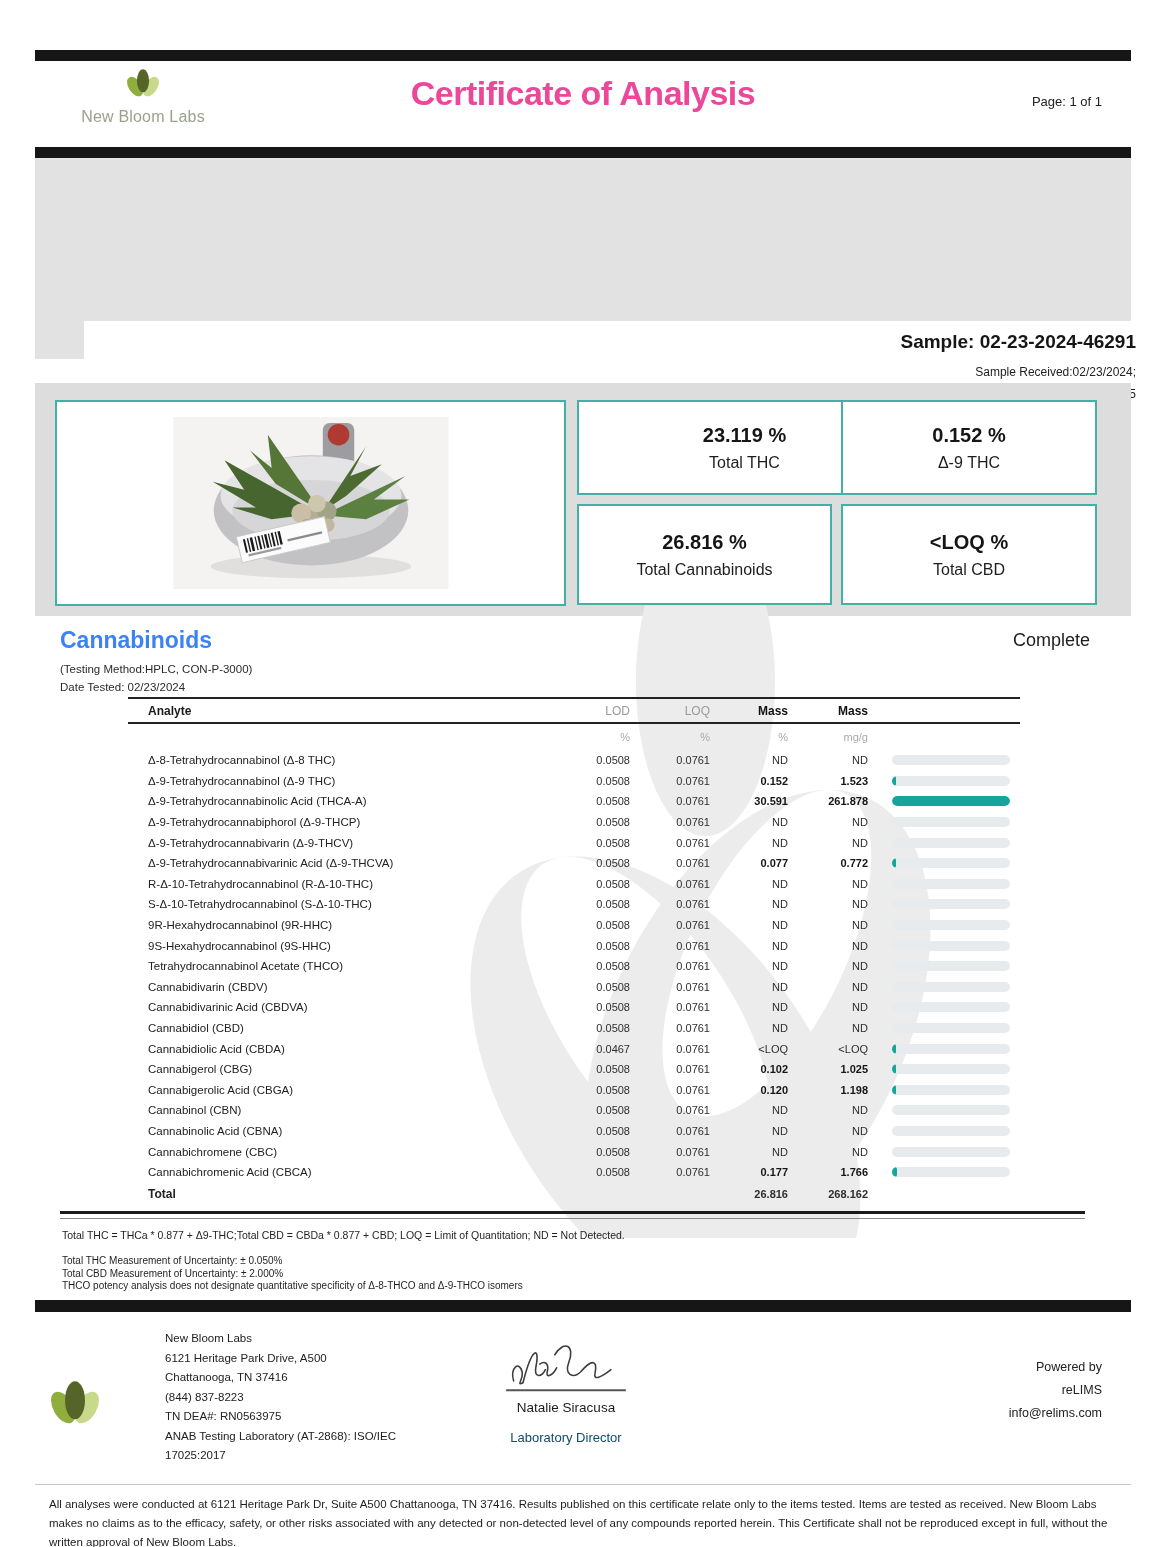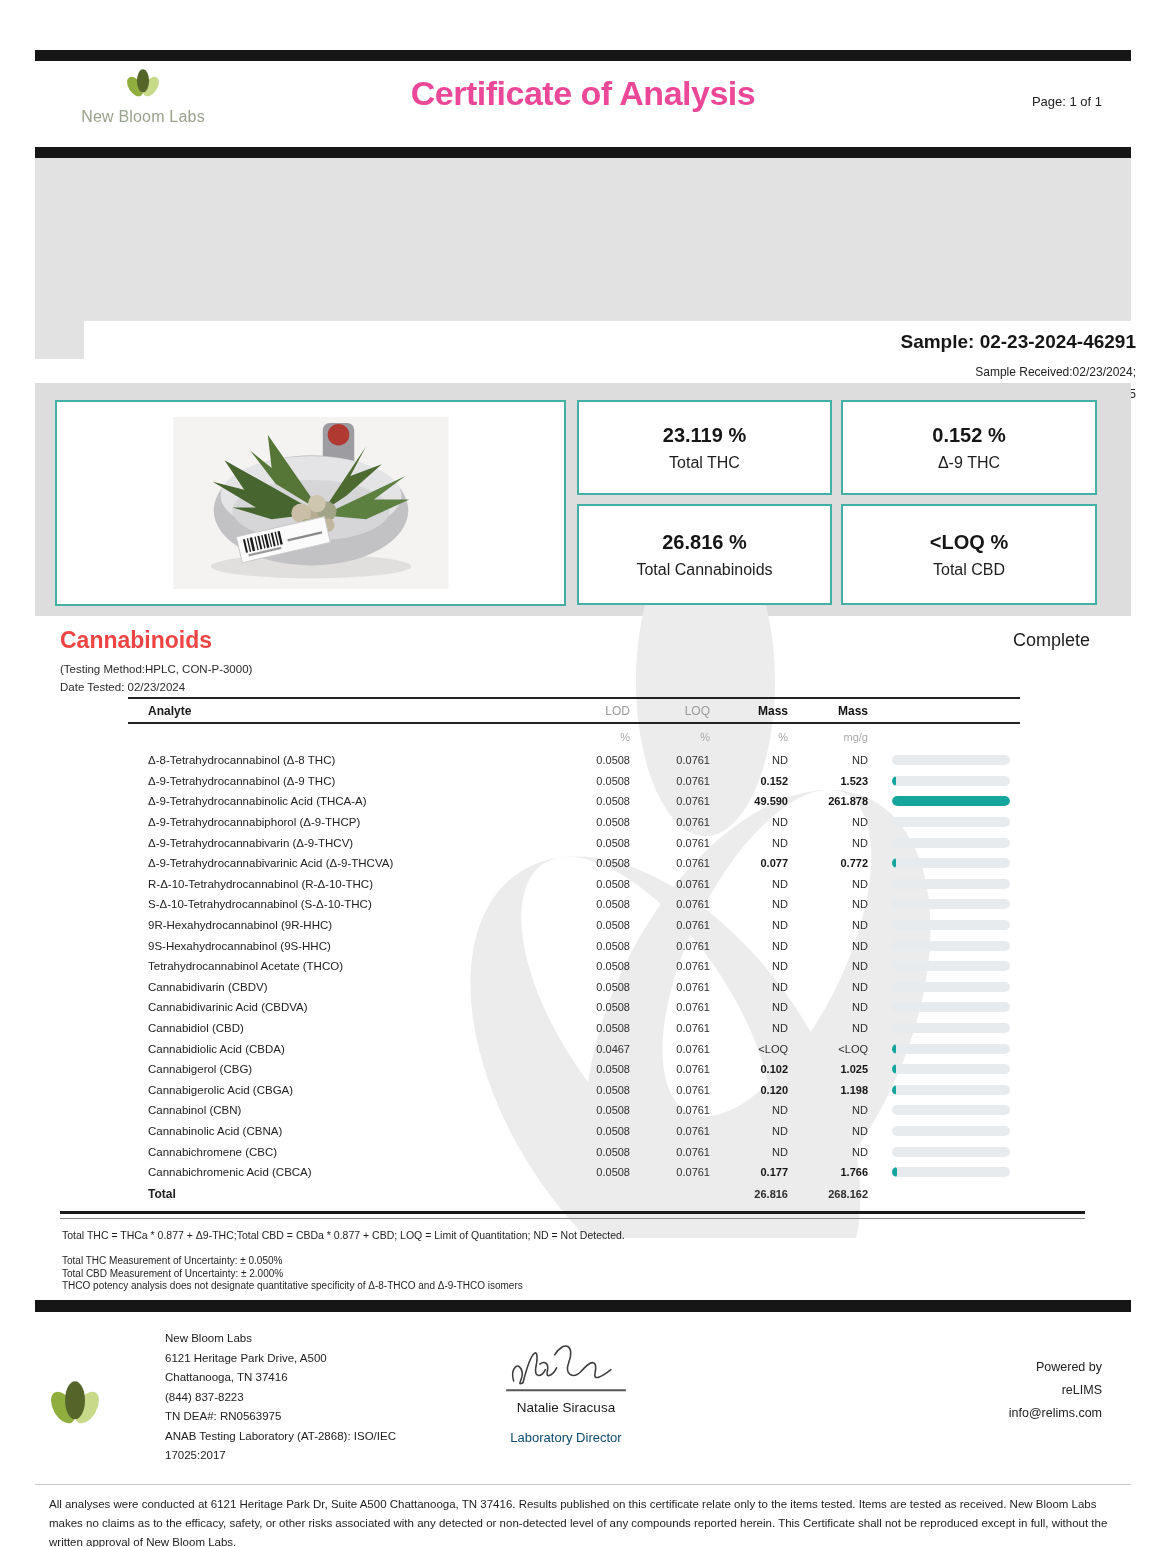--- a/index.html
+++ b/index.html
@@ -28,21 +28,21 @@
   .secC-inner{position:absolute;left:43px;top:391px;width:1080px;height:217px;background:#ffffff;}
   .photo-box{position:absolute;left:55px;top:400px;width:507px;height:202px;
     border:2px solid var(--teal,#43b0a5);background:#fff;display:flex;align-items:center;justify-content:center;}
   .stat{position:absolute;border:2px solid var(--teal,#43b0a5);background:#fff;
     display:flex;flex-direction:column;align-items:center;justify-content:center;}
   .stat .v{font-size:20px;font-weight:700;color:#161616;}
   .stat .t{font-size:16px;color:#1d1d1d;margin-top:7px;}
   
   .watermark{position:absolute;left:300px;top:388px;width:780px;height:850px;pointer-events:none;}
   
-  .can-title{position:absolute;left:60px;top:627px;font-size:23px;font-weight:700;color:#ef4444;}
+  .can-title{position:absolute;left:60px;top:627px;font-size:23px;font-weight:700;color:#3b82f6;}
   .can-status{position:absolute;right:76px;top:630px;font-size:18px;color:#1d1d1d;}
   .can-method{position:absolute;left:60px;top:663px;font-size:11.5px;color:#2b2b2b;}
   .can-date{position:absolute;left:60px;top:681px;font-size:11.5px;color:#2b2b2b;}
   .tbl{position:absolute;left:128px;top:697px;width:892px;}
   .trow,.thead,.tunits,.ttotal{display:grid;grid-template-columns:1fr 86px 80px 78px 80px 152px;align-items:center;}
   .thead{height:23px;border-top:2px solid #222;border-bottom:2px solid #222;}
   .thead .h-an{padding-left:20px;font-size:12px;font-weight:700;color:#1a1a1a;}
   .thead .h-g{font-size:12px;color:#9a9a9a;text-align:right;}
   .thead .h-b{font-size:12px;font-weight:700;color:#111;text-align:right;}
   .tunits{height:26px;}
@@ -147,21 +147,21 @@
           <rect x="32" y="4" width="1.2" height="14"></rect>
         <rect x="35" y="4" width="2" height="14"></rect>
           <rect x="39" y="4" width="1.4" height="14"></rect>
         <rect x="42" y="4" width="2.4" height="14"></rect>
       </g>
       <rect x="50" y="14" width="36" height="2.4" fill="#8a8a8a"></rect>
       <rect x="8" y="20" width="34" height="2.2" fill="#9a9a9a"></rect>
     </g>
   </svg>
 </div>
-<div class="stat" style="left:577px;top:400px;width:251px;height:91px;">
+<div class="stat" style="left:577px;top:400px;width:251px;height:91px;padding-left:40px;">
   <div class="v">23.119 %</div>
   <div class="t">Total THC</div>
 </div>
 <div class="stat" style="left:841px;top:400px;width:252px;height:91px;">
   <div class="v">0.152 %</div>
   <div class="t">Δ-9 THC</div>
 </div>
 <div class="stat" style="left:577px;top:504px;width:251px;height:97px;">
   <div class="v">26.816 %</div>
   <div class="t">Total Cannabinoids</div>
@@ -215,21 +215,21 @@
         <div class="c-bar">
           <div class="track">
             <div class="fill" style="width: 3%;"></div>
           </div>
         </div>
       </div>
       <div class="trow">
         <div class="c-an">Δ-9-Tetrahydrocannabinolic Acid (THCA-A)</div>
         <div class="c-num">0.0508</div>
         <div class="c-num">0.0761</div>
-        <div class="c-mass bnum">49.590</div>
+        <div class="c-mass bnum">30.591</div>
         <div class="c-mass bnum">261.878</div>
         <div class="c-bar">
           <div class="track">
             <div class="fill" style="width: 100%;"></div>
           </div>
         </div>
       </div>
       <div class="trow">
         <div class="c-an">Δ-9-Tetrahydrocannabiphorol (Δ-9-THCP)</div>
         <div class="c-num">0.0508</div>

